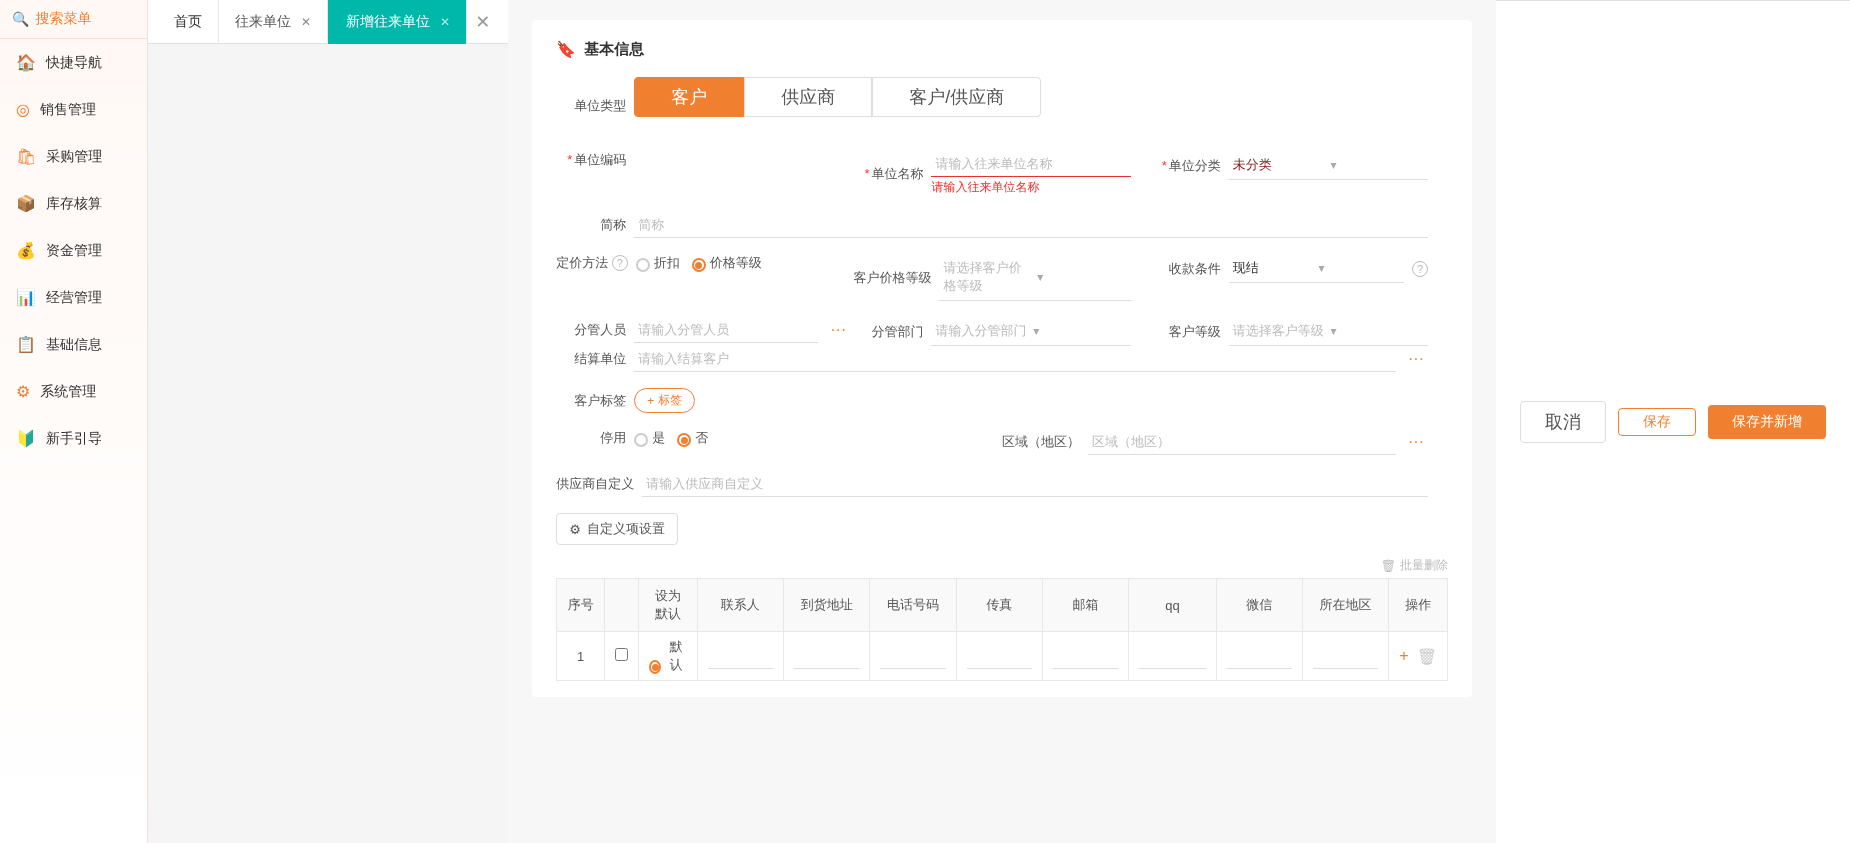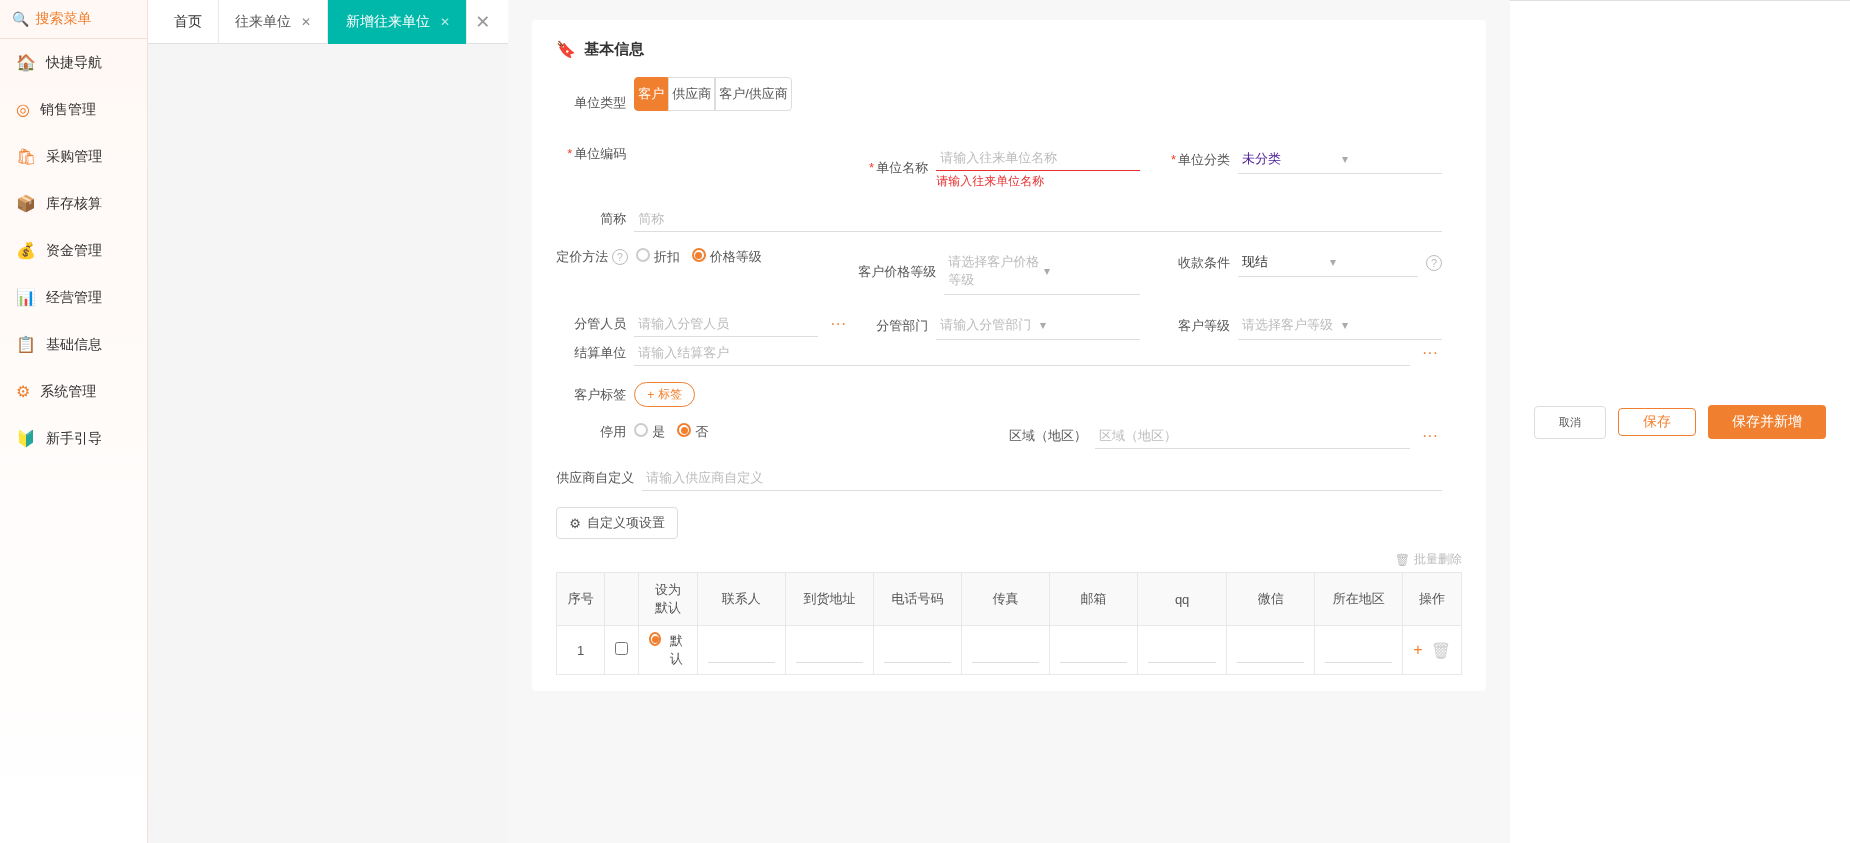--- a/index.html
+++ b/index.html
@@ -101,25 +101,25 @@
     }
 
     
     .unit-type-row {
       display: flex;
       align-items: center;
       margin-bottom: 18px;
       gap: 0;
     }
     .unit-type-btn {
-      padding: 7px 3px;
+      padding: 7px 36px;
       border: 1px solid #ddd;
       background: #fff;
       cursor: pointer;
-      font-size: 13px;
+      font-size: 18px;
       color: #555;
     }
     .unit-type-btn:first-child { border-radius: 4px 0 0 4px; }
     .unit-type-btn:last-child { border-radius: 0 4px 4px 0; }
     .unit-type-btn.active {
       background: #f08030;
       color: #fff;
       border-color: #f08030;
     }
 
@@ -179,21 +179,21 @@
       padding: 5px 4px;
       font-size: 13px;
       color: #333;
       cursor: pointer;
       gap: 4px;
     }
     .form-select span { flex: 1; color: #bbb; }
     .form-select .chevron { color: #aaa; font-size: 12px; }
 
     .radio-group { display: flex; align-items: center; gap: 12px; }
-    .radio-item { display: flex; align-items: flex-start; gap: 4px; cursor: pointer; font-size: 13px; color: #555; }
+    .radio-item { display: flex; align-items: flex-end; gap: 4px; cursor: pointer; font-size: 13px; color: #555; }
     .radio-dot {
       width: 14px; height: 14px; border-radius: 50%;
       border: 2px solid #ccc;
       display: flex; align-items: center; justify-content: center;
     }
     .radio-dot.checked { border-color: #f08030; }
     .radio-dot.checked::after {
       content: '';
       width: 7px; height: 7px;
       background: #f08030;
@@ -296,21 +296,21 @@
       align-items: center;
       justify-content: flex-end;
       gap: 12px;
     }
     .btn-cancel {
       padding: 8px 24px;
       border: 1px solid #ddd;
       background: #fff;
       border-radius: 4px;
       cursor: pointer;
-      font-size: 11px;
+      font-size: 18px;
       color: #555;
     }
     .btn-save {
       padding: 4px 24px;
       border: 1px solid #f08030;
       background: #fff;
       border-radius: 4px;
       cursor: pointer;
       font-size: 14px;
       color: #f08030;
@@ -435,21 +435,21 @@
         <div class="form-field">
           <label><span class="required-star">*</span><span>单位名称</span></label>
           <div class="form-input-wrap">
             <input class="form-input error-border" placeholder="请输入往来单位名称" style="">
             <span class="error-msg">请输入往来单位名称</span>
           </div>
         </div>
         <div class="form-field">
           <label><span class="required-star">*</span><span>单位分类</span></label>
           <div class="form-select">
-            <span style="color:#4c1d95">未分类</span>
+            <span style="color:#7f1d1d">未分类</span>
             <span class="chevron">▾</span>
           </div>
         </div>
       </div>
 
       <div class="form-row">
         <div class="form-field">
           <label>简称</label>
           <input class="form-input" placeholder="简称" style="">
         </div>

